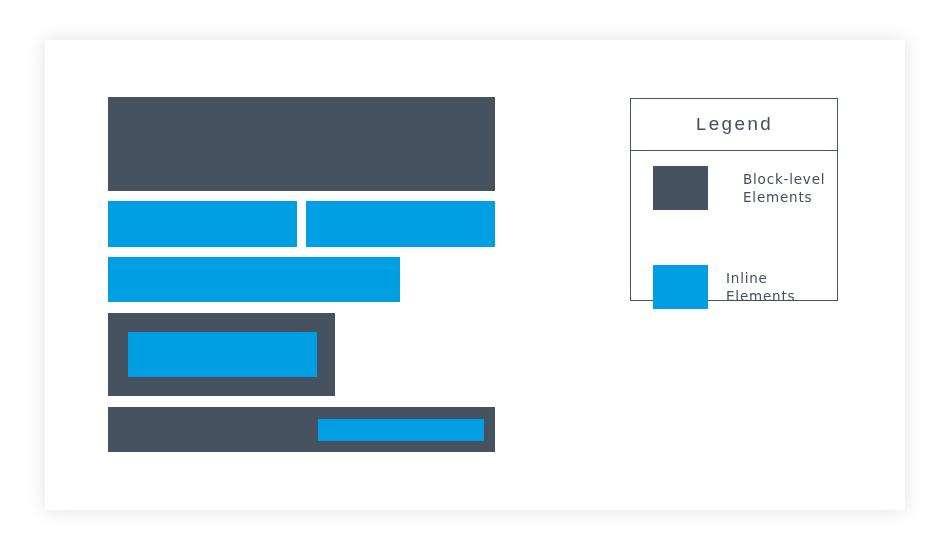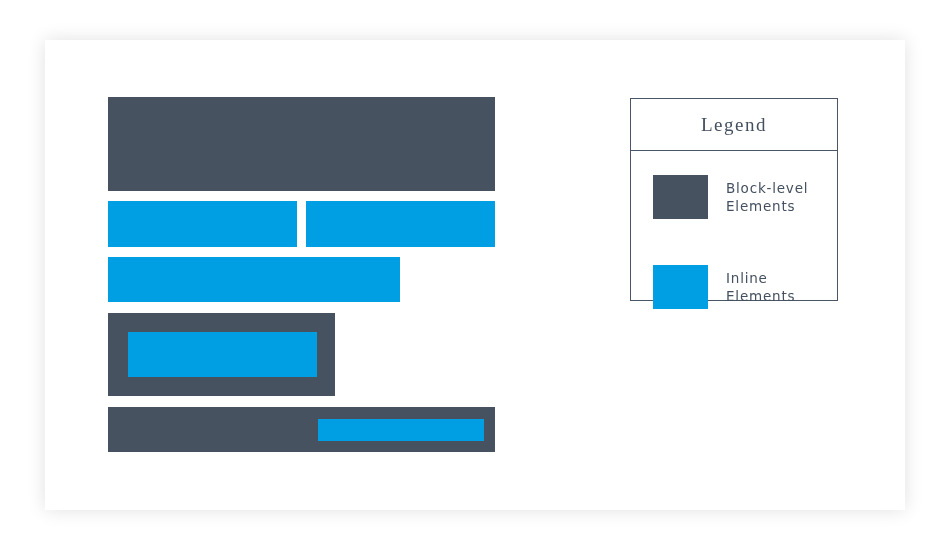--- a/index.html
+++ b/index.html
@@ -1,20 +1,20 @@
 <!DOCTYPE html>
 <html><head>
 <meta charset="utf-8">
 <style>
   html, body { margin:0; padding:0; }
   body { width:950px; height:550px; background:#ffffff; position:relative; overflow:hidden; font-family:"Liberation Sans", sans-serif; }
   .card { position:absolute; left:45px; top:40px; width:860px; height:470px; background:#ffffff; box-shadow:0 0 18px rgba(0,0,0,0.12); }
   .blk { position:absolute; }
   .legend { position:absolute; left:630px; top:98px; width:208px; height:203px; border:1px solid #4a5565; background:#fff; box-sizing:border-box; }
-  .legend-title { height:52px; border-bottom:1px solid #4a5565; display:flex; align-items:center; justify-content:center; font-family:Liberation Serif, serif; font-size:19px; letter-spacing:1.5px; color:#44505f; box-sizing:border-box; }
+  .legend-title { height:52px; border-bottom:1px solid #4a5565; display:flex; align-items:center; justify-content:center; font-family:Liberation Mono, monospace; font-size:19px; letter-spacing:1.5px; color:#44505f; box-sizing:border-box; }
   .leg-item { position:absolute; left:22px; display:flex; align-items:center; }
   .swatch { width:55px; height:44px; }
   .leg-label { margin-left:18px; font-family:"DejaVu Sans", sans-serif; font-size:13.5px; line-height:18px; letter-spacing:0.8px; color:#44505f; white-space:pre-line; }
 </style>
 </head>
 <body>
 
 <div class="card"></div>
 
 <div id="diagram">
@@ -23,21 +23,21 @@
     <div class="blk" style="left: 306px; top: 201px; width: 189px; height: 46px; background: rgb(0, 159, 227);"></div>
     <div class="blk" style="left: 108px; top: 257px; width: 292px; height: 45px; background: rgb(0, 159, 227);"></div>
     <div class="blk" style="left: 108px; top: 313px; width: 227px; height: 83px; background: rgb(71, 82, 97);"></div>
     <div class="blk" style="left: 128px; top: 332px; width: 189px; height: 45px; background: rgb(0, 159, 227);"></div>
     <div class="blk" style="left: 108px; top: 407px; width: 387px; height: 45px; background: rgb(71, 82, 97);"></div>
     <div class="blk" style="left: 318px; top: 419px; width: 166px; height: 22px; background: rgb(0, 159, 227);"></div>
   </div>
 
 <div class="legend">
   <div class="legend-title">Legend</div>
-  <div class="leg-item" style="top:76px;">
+  <div class="leg-item" style="top:67px;gap:17px;">
     <div class="swatch" style="background:#475261;"></div>
     <div class="leg-label">Block-level
 Elements</div>
   </div>
   <div class="leg-item" style="top:137px;margin-top:29px;">
     <div class="swatch" style="background:#009fe3;"></div>
     <div class="leg-label">Inline
 Elements</div>
   </div>
 </div>

